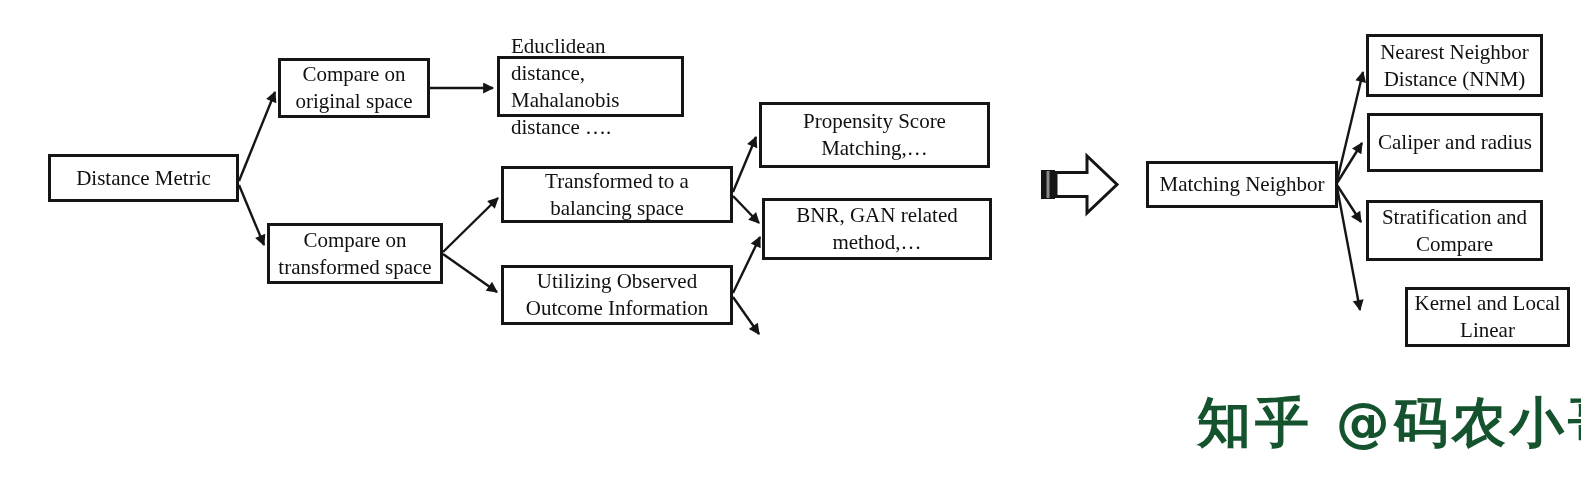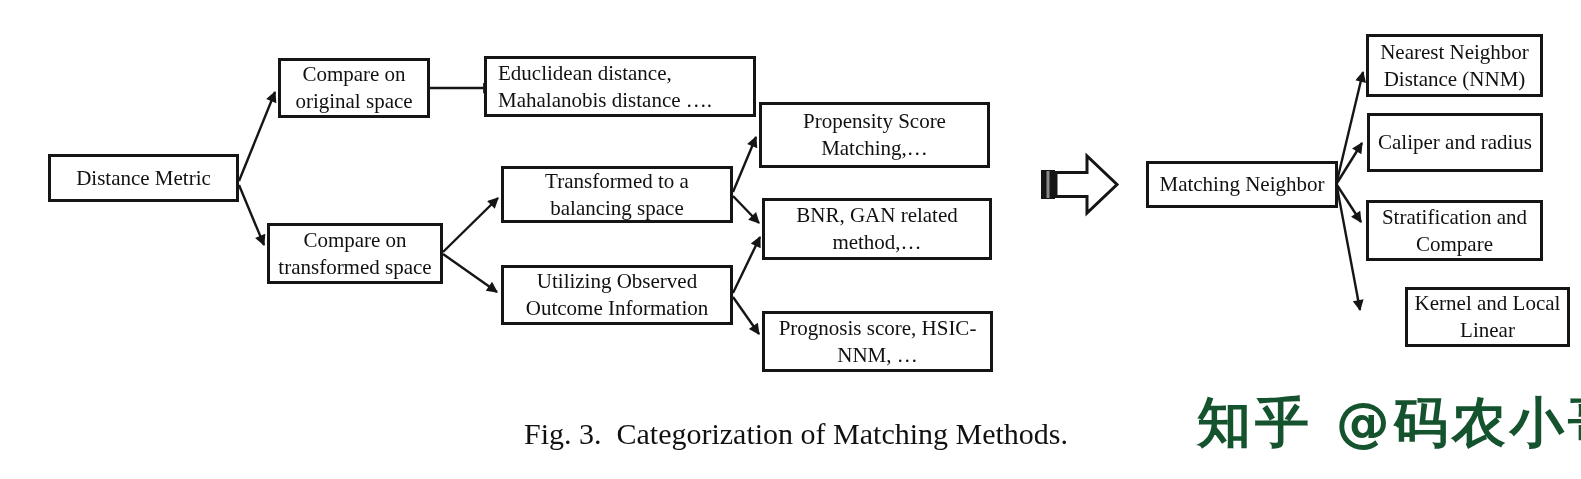--- a/index.html
+++ b/index.html
@@ -55,51 +55,48 @@
       <rect x="1046.5" y="171" width="3" height="27" fill="#8a8a8a"></rect>
       <polygon points="1056,172.5 1087,172.5 1087,156 1117,184.5 1087,213 1087,196.5 1056,196.5" fill="#ffffff" stroke="#151515" stroke-width="3" stroke-linejoin="miter"></polygon>
     </g>
   </svg>
 
   <div class="node" style="left:48px;top:154px;width:191px;height:48px">Distance Metric</div>
 
   <div class="node" style="left:278px;top:58px;width:152px;height:60px">Compare on
 original space</div>
 
-  <div class="node align-left" style="left:484px;top:56px;width:272px;height:61px">Educlidean distance,
+  <div class="node align-left" style="left:497px;top:56px;width:187px;height:61px">Educlidean distance,
 Mahalanobis distance ….</div>
 
   <div class="node" style="left:267px;top:223px;width:176px;height:61px">Compare on
 transformed space</div>
 
   <div class="node" style="left:501px;top:166px;width:232px;height:57px">Transformed to a
 balancing space</div>
 
   <div class="node" style="left:501px;top:265px;width:232px;height:60px">Utilizing Observed
 Outcome Information</div>
 
   <div class="node" style="left:759px;top:102px;width:231px;height:66px">Propensity Score
 Matching,…</div>
 
   <div class="node" style="left:762px;top:198px;width:230px;height:62px">BNR, GAN related
 method,…</div>
 
-  <div class="node" style="left:762px;top:311px;width:231px;height:61px">Prognosis score, HSIC-
-NNM, …</div>
 
   <div class="node" style="left:1146px;top:161px;width:192px;height:47px">Matching Neighbor</div>
 
   <div class="node" style="left:1366px;top:34px;width:177px;height:63px">Nearest Neighbor
 Distance (NNM)</div>
 
   <div class="node" style="left:1367px;top:113px;width:176px;height:59px">Caliper and radius</div>
 
   <div class="node" style="left:1366px;top:200px;width:177px;height:61px">Stratification and
 Compare</div>
 
   <div class="node" style="left:1405px;top:287px;width:165px;height:60px">Kernel and Local
 Linear</div>
 
-  <div class="caption">Fig. 3.  Categorization of Matching Methods.</div>
 
   <div class="watermark">知乎 @码农小哥</div>
 
 </div>
 
 </body></html>

